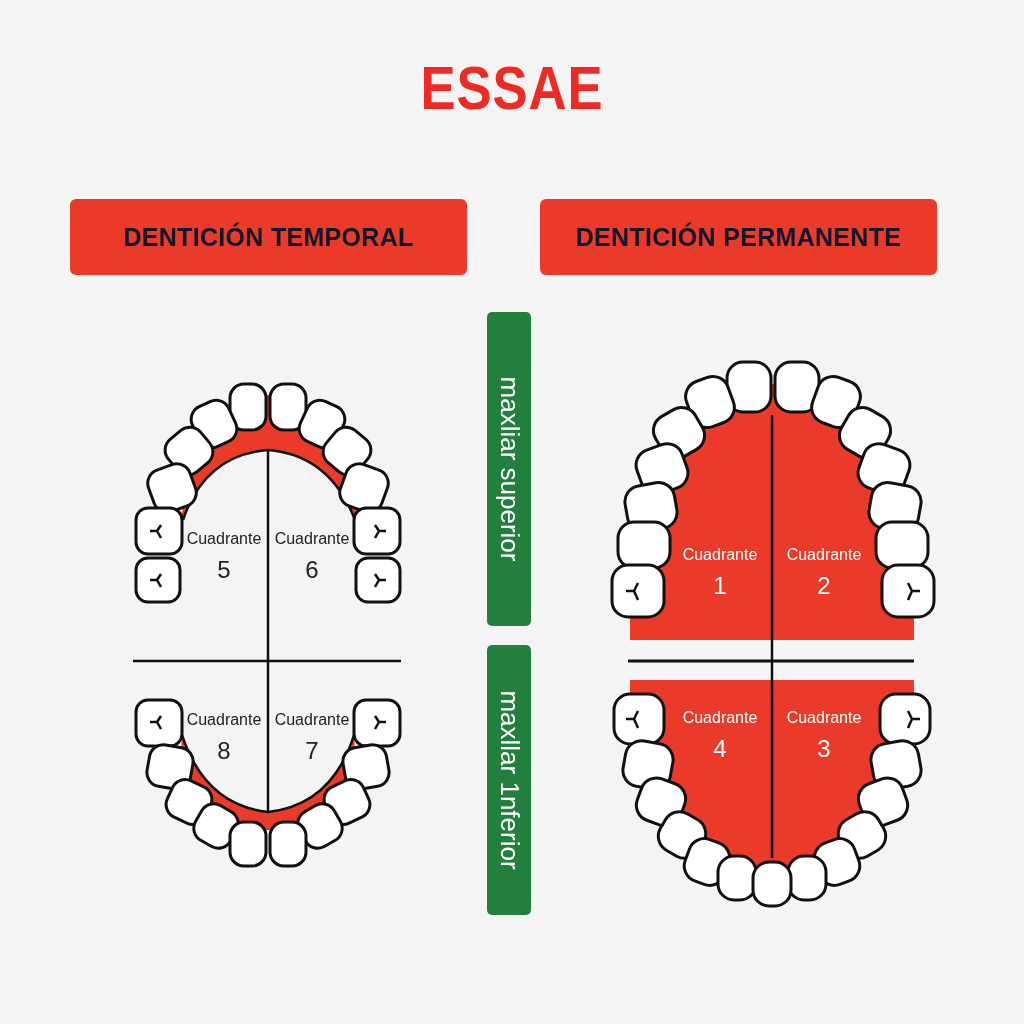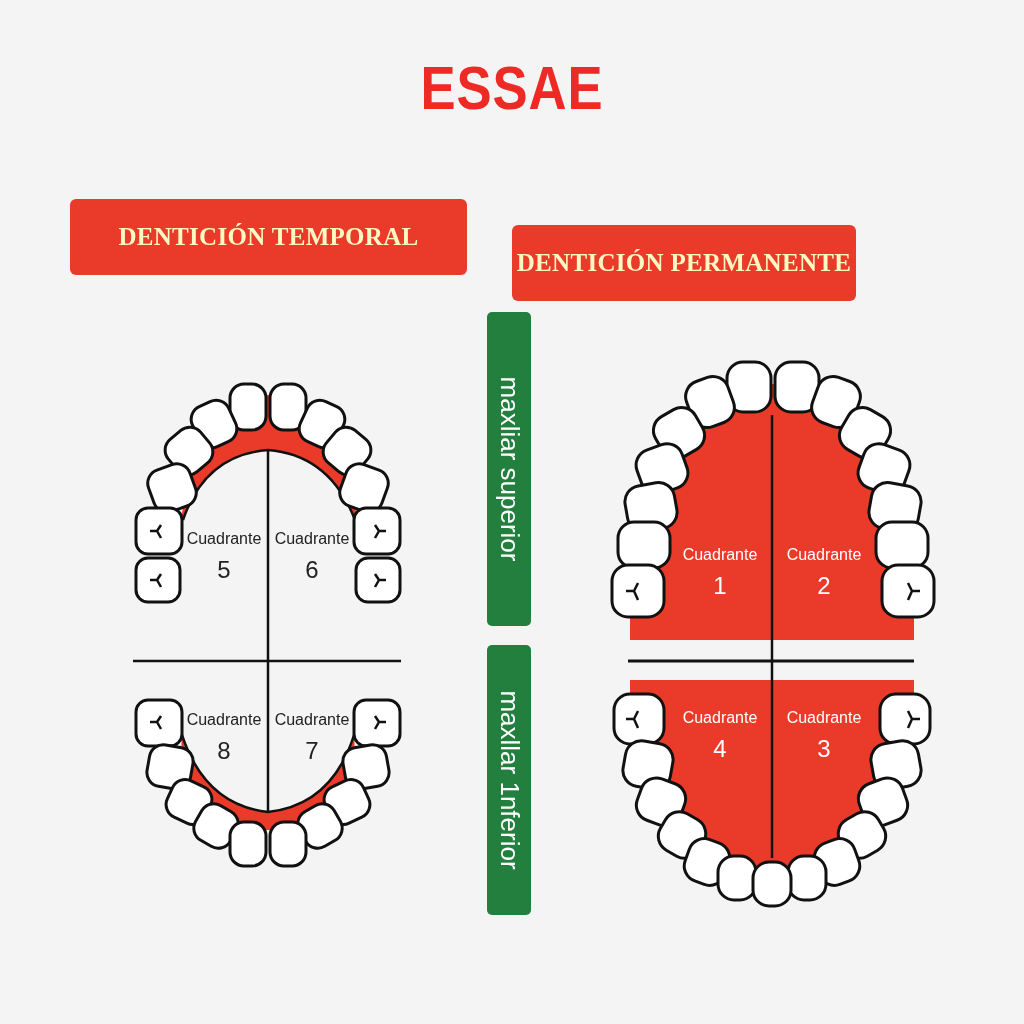--- a/index.html
+++ b/index.html
@@ -1,20 +1,20 @@
 <!DOCTYPE html>
 <html><head>
 <meta charset="utf-8">
 <style>
   html,body{margin:0;padding:0;}
   body{width:1024px;height:1024px;background:#f4f4f4;position:relative;overflow:hidden;font-family:"DejaVu Sans",sans-serif;}
   .logo{position:absolute;left:0;top:52px;width:1024px;text-align:center;color:#ee2a24;font-family:"Liberation Sans",sans-serif;font-weight:bold;font-size:62px;letter-spacing:1px;transform:scaleX(0.85);}
-  .hdr{position:absolute;top:199px;height:76px;background:#ea3a2a;border-radius:6px;color:#fef9c3;font-family:Liberation Serif, serif;font-weight:bold;font-size:25px;display:flex;align-items:center;justify-content:center;letter-spacing:0.3px;}
+  .hdr{position:absolute;top:199px;height:76px;background:#ea3a2a;border-radius:6px;color:#0f172a;font-family:Liberation Sans, sans-serif;font-weight:bold;font-size:25px;display:flex;align-items:center;justify-content:center;letter-spacing:0.3px;}
   .hdr.left{left:70px;width:397px;}
-  .hdr.right{left:512px;width:344px;margin-top:26px;}
+  .hdr.right{left:540px;width:397px;}
   .vbar{position:absolute;left:487px;width:44px;background:#237f3e;border-radius:5px;}
   .vbar span{position:absolute;left:50%;top:50%;transform:translate(-50%,-50%) rotate(90deg);white-space:nowrap;color:#fff;font-family:"Liberation Sans",sans-serif;font-size:26px;}
   .vbar.sup{top:312px;height:314px;}
   .vbar.inf{top:645px;height:270px;}
   svg.diag{position:absolute;left:0;top:0;}
   .qlab{position:absolute;text-align:center;font-family:"Liberation Sans",sans-serif;}
   .qlab .t{font-size:16px;display:block;}
   .qlab .n{font-size:24px;display:block;margin-top:8px;}
   .dark{color:#222;}
   .light{color:#fff;}

